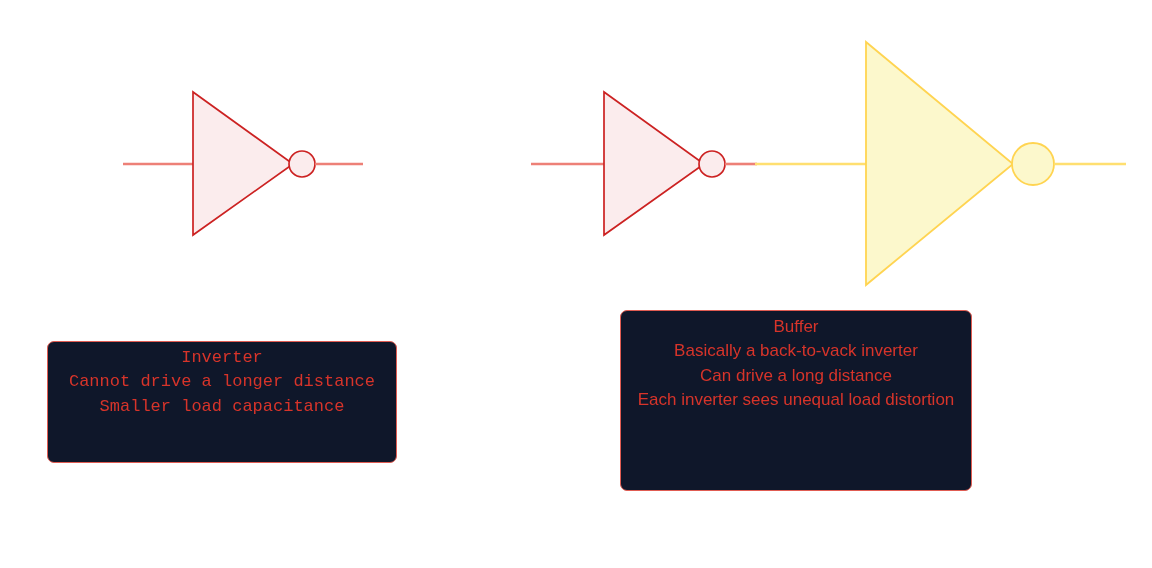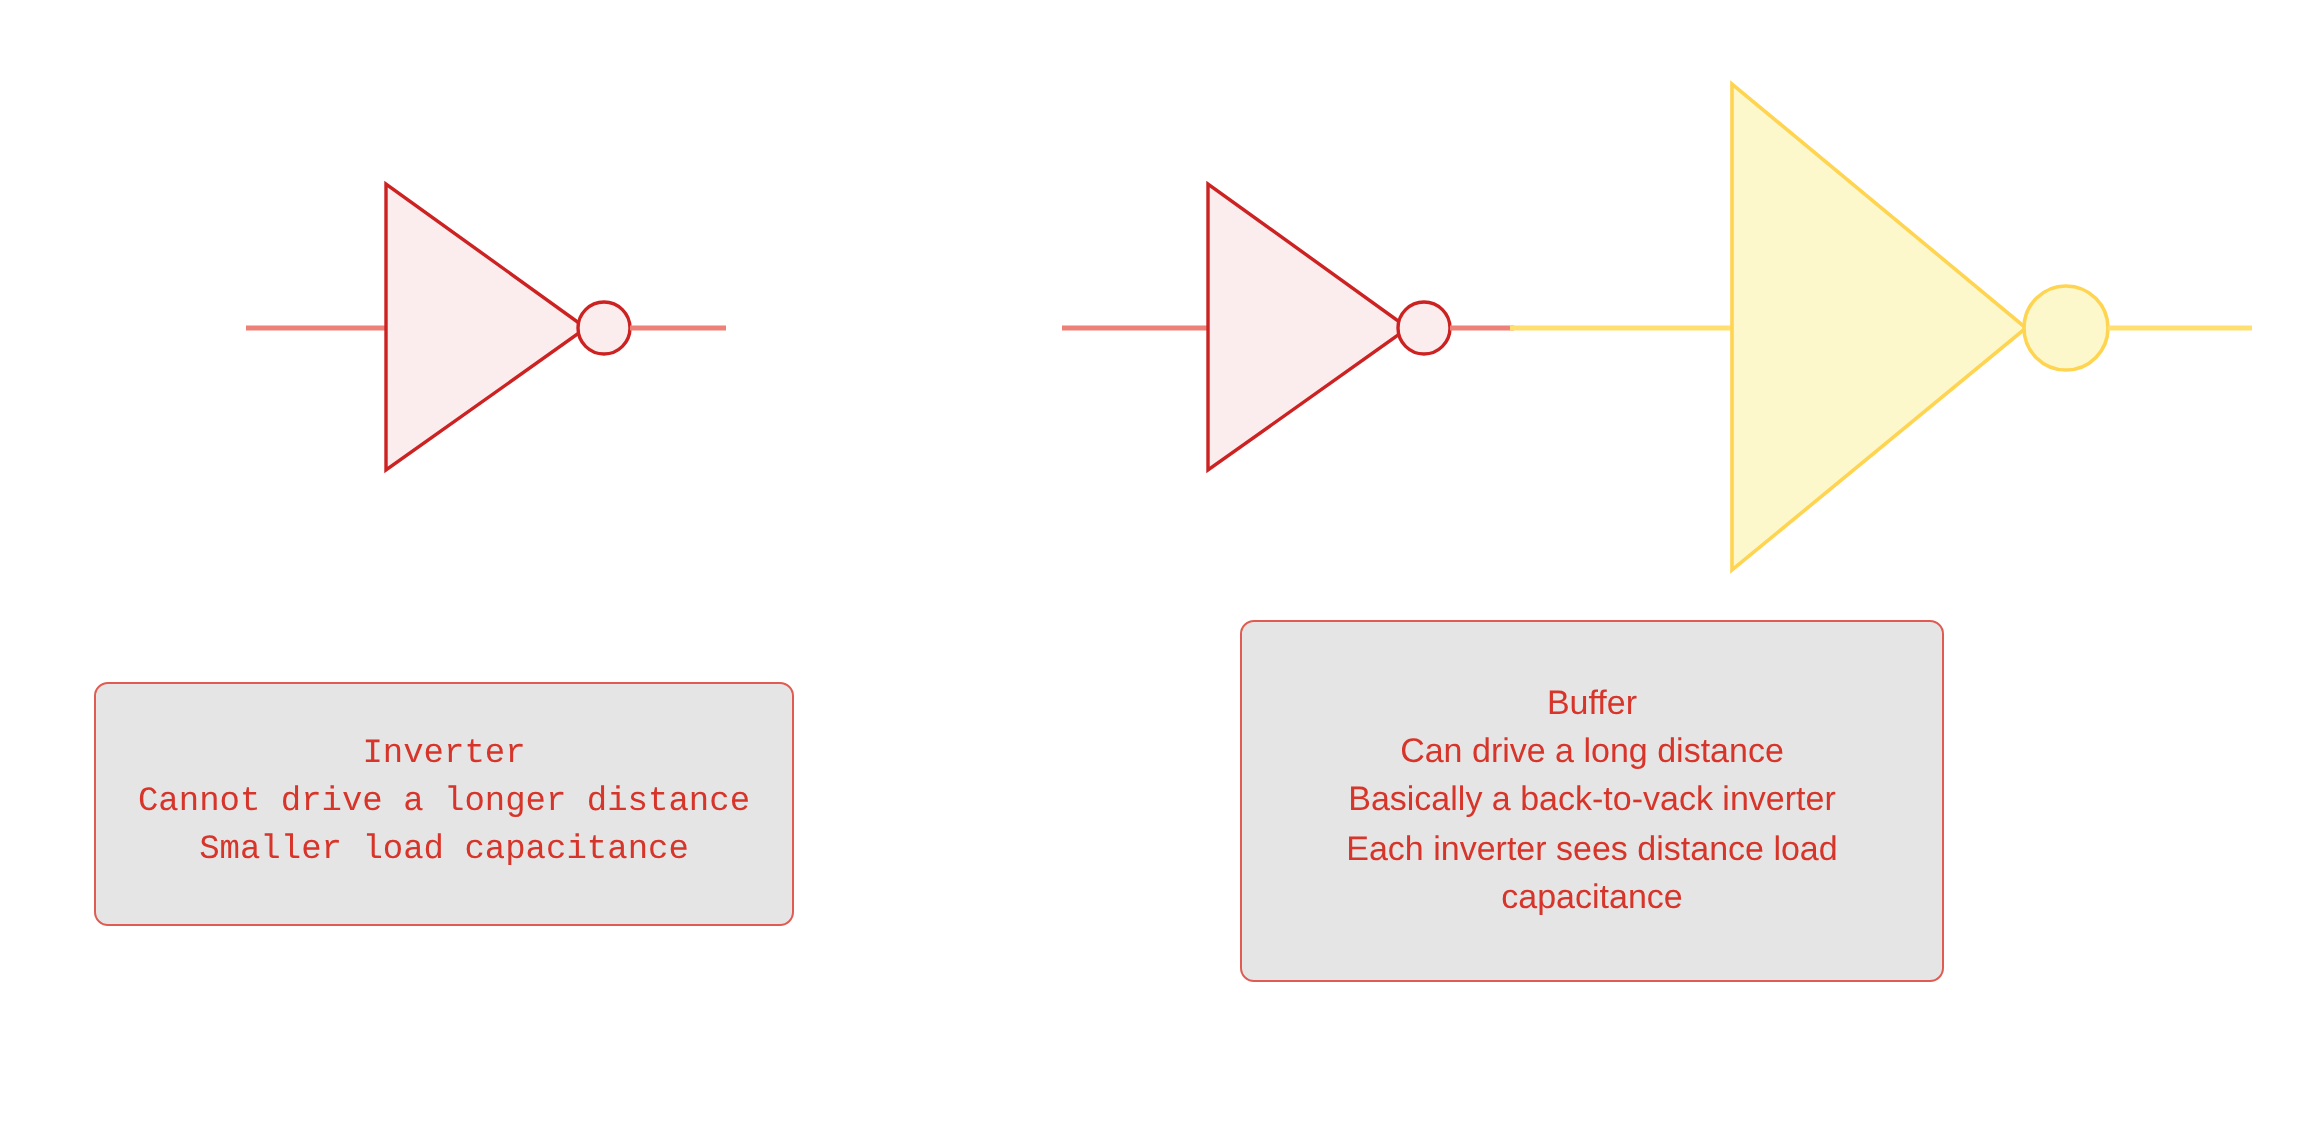--- a/index.html
+++ b/index.html
@@ -19,30 +19,30 @@
     left: 0;
     top: 0;
     width: 1152px;
     height: 568px;
   }
   .note-box {
     position: absolute;
     box-sizing: border-box;
     border: 1.6px solid #e05c52;
     border-radius: 7px;
-    background: #e5e5e5;
+    background: #0f172a;
     color: #d7342a;
     font-family: "Liberation Sans", sans-serif;
     font-size: 17px;
     line-height: 24.3px;
     text-align: center;
     display: flex;
     flex-direction: column;
     align-items: center;
-    justify-content: center;
+    justify-content: flex-start;
     padding: 4px 8px;
   }
   .note-line {
     white-space: pre-wrap;
     width: 100%;
   }
   #inverter-note {
     left: 47px;
     top: 341px;
     width: 350px;
@@ -88,16 +88,16 @@
 </svg>
 
 <div class="note-box" id="inverter-note">
   <div class="note-line">Inverter</div>
   <div class="note-line">Cannot drive a longer distance</div>
   <div class="note-line">Smaller load capacitance</div>
 </div>
 
 <div class="note-box" id="buffer-note">
   <div class="note-line">Buffer</div>
+  <div class="note-line">Basically a back-to-vack inverter</div>
   <div class="note-line">Can drive a long distance</div>
-  <div class="note-line">Basically a back-to-vack inverter</div>
-  <div class="note-line">Each inverter sees distance load capacitance</div>
+  <div class="note-line">Each inverter sees unequal load distortion</div>
 </div>
 
 </body></html>

